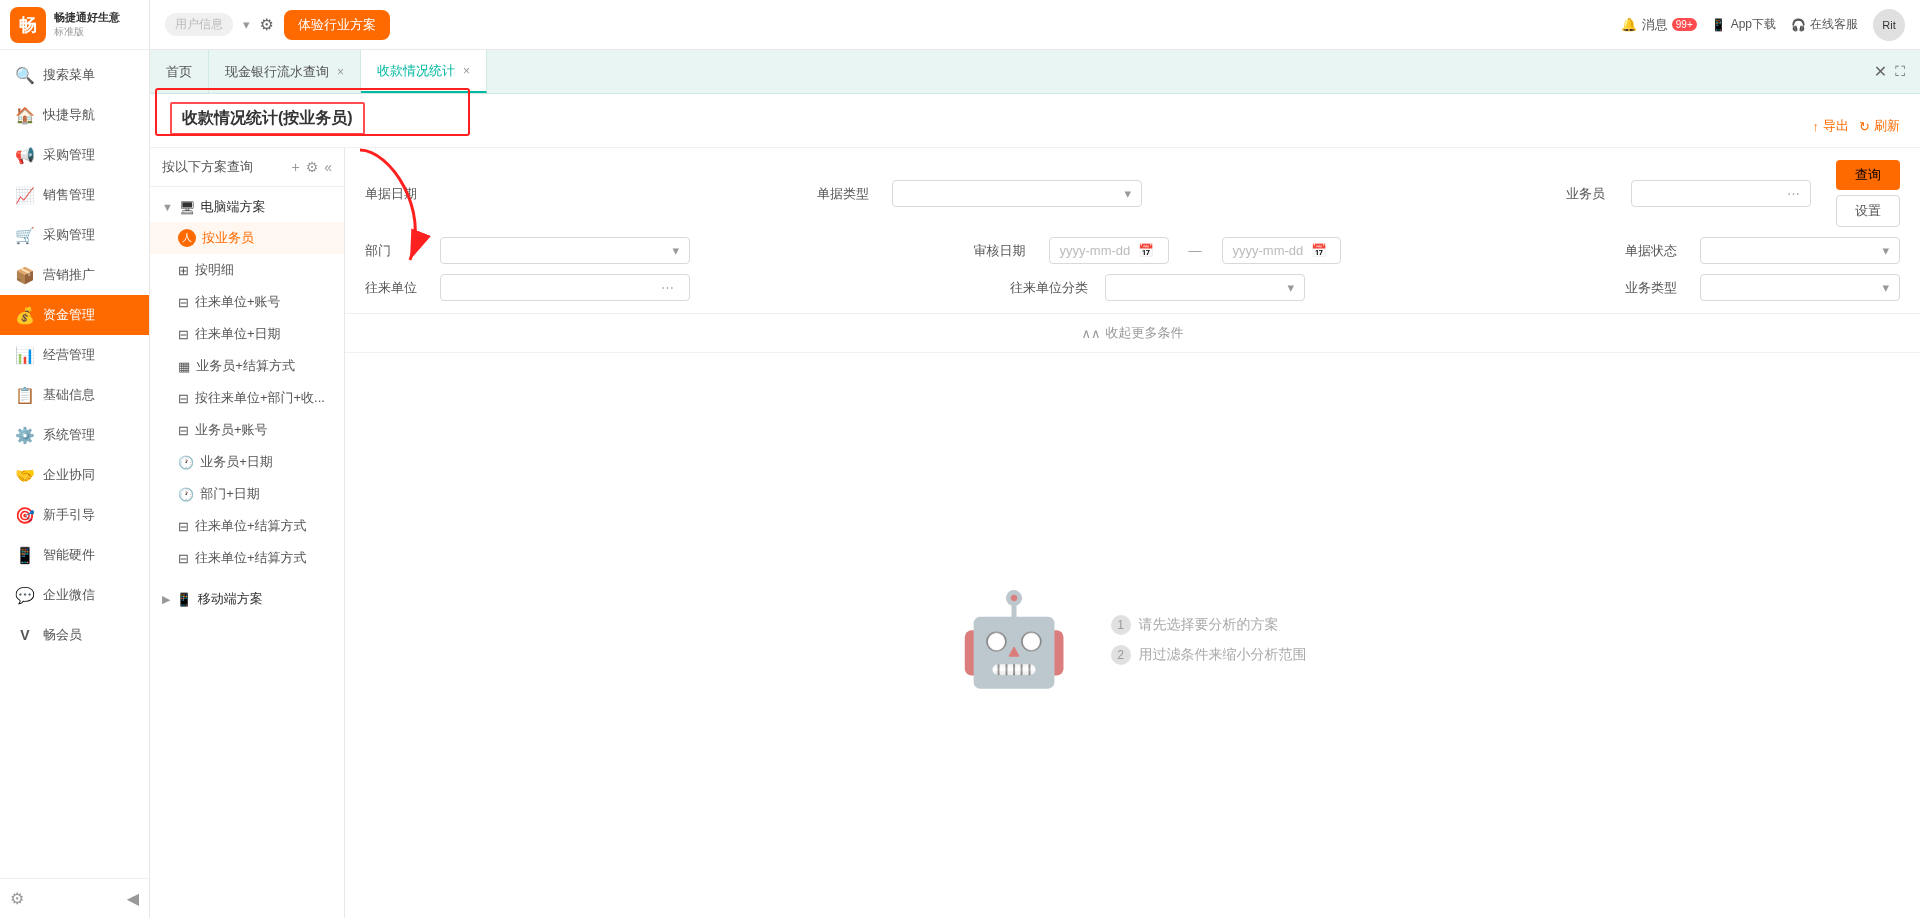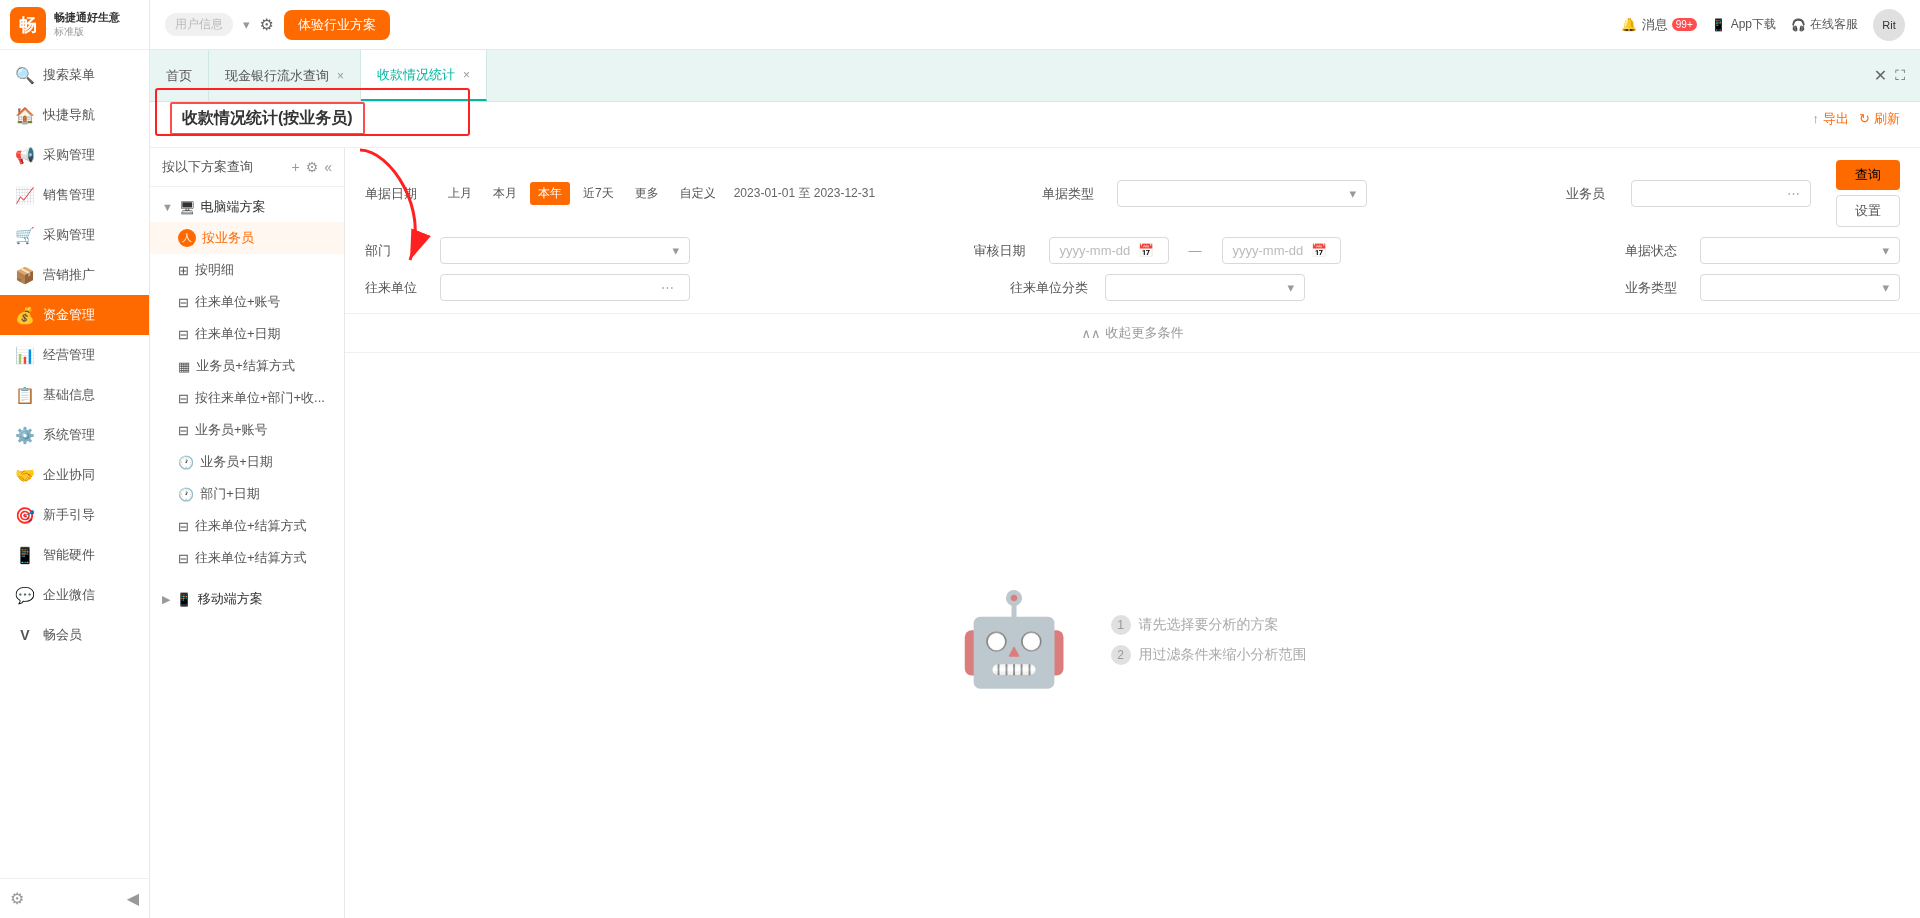--- a/index.html
+++ b/index.html
@@ -46,21 +46,21 @@
       padding: 6px 14px; cursor: pointer; font-size: 13px;
     }
     .gear-btn { background: none; border: none; cursor: pointer; color: #666; font-size: 16px; }
     .notification { display: flex; align-items: center; gap: 4px; color: #555; cursor: pointer; }
     .badge { background: #ff4d4f; color: white; font-size: 10px; padding: 1px 4px; border-radius: 8px; }
     .app-btn { display: flex; align-items: center; gap: 4px; color: #555; cursor: pointer; font-size: 12px; }
     .online-btn { display: flex; align-items: center; gap: 4px; color: #555; cursor: pointer; font-size: 12px; }
 
     
     .tab-bar {
-      position: fixed; left: 150px; top: 50px; right: 0; height: 52px;
+      position: fixed; left: 150px; top: 50px; right: 0; height: 44px;
       background: #e8f5f3; display: flex; align-items: center;
       border-bottom: 1px solid #d0e8e4; z-index: 99;
     }
     .tab {
       display: flex; align-items: center; padding: 0 16px; height: 100%;
       cursor: pointer; font-size: 13px; color: #555; border-right: 1px solid #d0e8e4;
     }
     .tab.home { color: #555; }
     .tab.active { background: white; color: #00b8a0; border-bottom: 2px solid #00b8a0; }
     .tab-close { margin-left: 8px; color: #999; font-size: 12px; cursor: pointer; }
@@ -70,21 +70,21 @@
 
     
     .main-content {
       position: fixed; left: 150px; top: 90px; right: 0; bottom: 0;
       background: #f5f5f5; overflow: hidden;
     }
 
     
     .page-header {
       background: white; padding: 12px 20px; display: flex;
-      align-items: center; justify-content: space-between;
+      align-items: flex-end; justify-content: space-between;
       border-bottom: 1px solid #f0f0f0;
       gap: 16px;
     }
     .page-title-box {
       border: 2px solid #ff4d4f; padding: 4px 10px; border-radius: 2px;
       font-size: 16px; font-weight: bold; color: #333;
     }
     .page-header-actions { display: flex; gap: 10px; align-items: center; }
     .export-btn { display: flex; align-items: center; gap: 4px; color: #ff6a00; cursor: pointer; font-size: 13px; background: none; border: none; }
     .refresh-btn { display: flex; align-items: center; gap: 4px; color: #ff6a00; cursor: pointer; font-size: 13px; background: none; border: none; }
@@ -396,29 +396,20 @@
         </div>
       </div>
     </div>
 
     <div class="right-panel">
 
       <div class="filter-area">
 
         <div class="filter-row">
           <span class="filter-label">单据日期</span>
-          <div class="filter-date-tabs">
-            <span class="date-tab">上月</span>
-            <span class="date-tab">本月</span>
-            <span class="date-tab active">本年</span>
-            <span class="date-tab">近7天</span>
-            <span class="date-tab">更多</span>
-            <span class="date-tab">自定义</span>
-            <span class="date-range">2023-01-01 至 2023-12-31</span>
-          </div>
           <div style="flex:1;"></div>
           <span class="filter-label" style="min-width:60px;">单据类型</span>
           <div class="filter-select filter-select-wide">
             <span style="color:#bbb;"></span>
             <span class="select-arrow">▾</span>
           </div>
           <div style="flex:1;"></div>
           <span class="filter-label" style="min-width:50px;margin-left:32px;">业务员</span>
           <div class="filter-select" style="min-width:180px;">
             <span style="color:#bbb;"></span>

